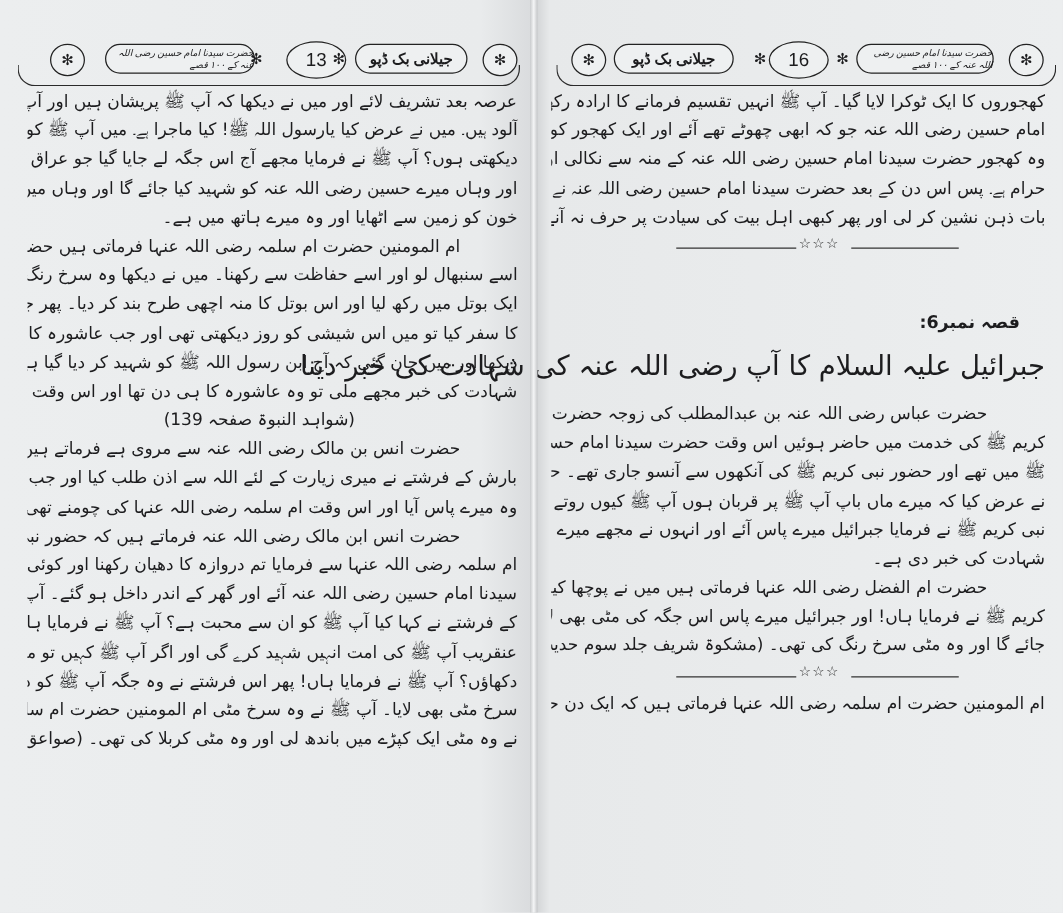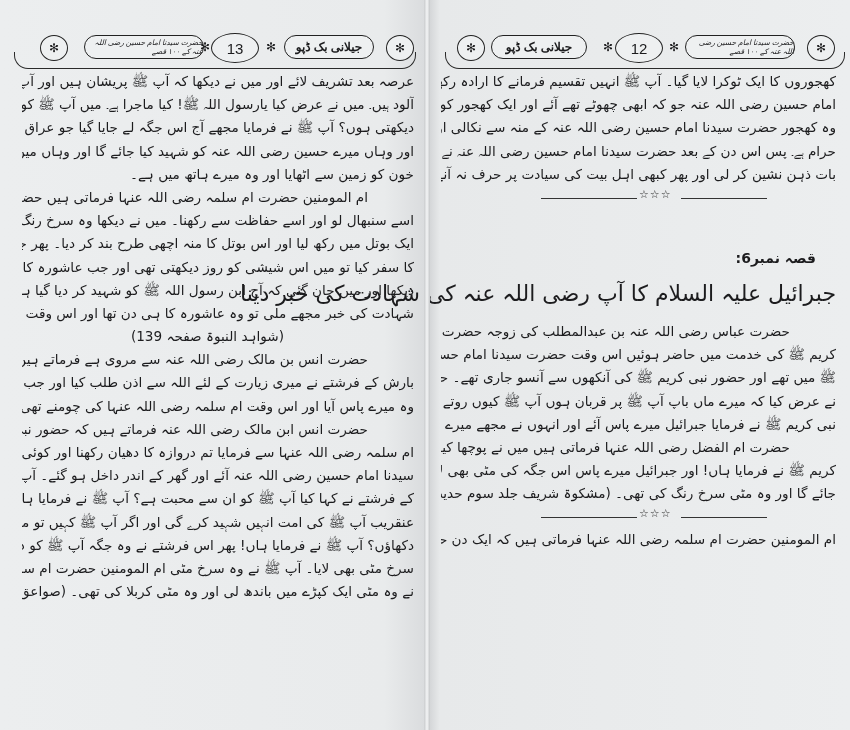--- a/index.html
+++ b/index.html
@@ -58,21 +58,21 @@
 <body>
 
 <div class="spread">
 
   <div class="page page-left">
     <div class="header">
       <div class="hdr-line"></div>
       <div class="rosette" style="left:26px">✻</div>
       <div class="pill small" style="left:70px;width:120px">حضرت سیدنا امام حسین رضی اللہ عنہ کے ۱۰۰ قصے</div>
       <div class="rosette" style="left:178px;border:none;background:transparent">✻</div>
-      <div class="num" style="left:197px">13</div>
+      <div class="num" style="left:215px">13</div>
       <div class="rosette" style="left:244px;border:none;background:transparent">✻</div>
       <div class="pill" style="left:270px;width:90px">جیلانی بک ڈپو</div>
       <div class="rosette" style="left:372px">✻</div>
     </div>
 
     <div class="body">
       <div class="line">عرصہ بعد تشریف لائے اور میں نے دیکھا کہ آپ ﷺ پریشان ہیں اور آپ ﷺ کے بال غبار</div>
       <div class="line">آلود ہیں۔ میں نے عرض کیا یارسول اللہ ﷺ! کیا ماجرا ہے۔ میں آپ ﷺ کو اس حال میں</div>
       <div class="line">دیکھتی ہوں؟ آپ ﷺ نے فرمایا مجھے آج اس جگہ لے جایا گیا جو عراق ہے اور وہ مقام کربلا ہے</div>
       <div class="line">اور وہاں میرے حسین رضی اللہ عنہ کو شہید کیا جائے گا اور وہاں میں نے اپنی اولاد کو دیکھا اور ان کے</div>
@@ -97,21 +97,21 @@
       <div class="line">نے وہ مٹی ایک کپڑے میں باندھ لی اور وہ مٹی کربلا کی تھی۔ (صواعق المحرقہ صفحہ ۶۳۹ تا ۶۴۰)</div>
     </div>
   </div>
 
   <div class="page page-right">
     <div class="header">
       <div class="hdr-line"></div>
       <div class="rosette" style="left:12px">✻</div>
       <div class="pill" style="left:46px;width:96px">جیلانی بک ڈپو</div>
       <div class="rosette" style="left:150px;border:none;background:transparent">✻</div>
-      <div class="num" style="left:170px">12</div>
+      <div class="num" style="left:170px">16</div>
       <div class="rosette" style="left:216px;border:none;background:transparent">✻</div>
       <div class="pill small" style="left:240px;width:110px">حضرت سیدنا امام حسین رضی اللہ عنہ کے ۱۰۰ قصے</div>
       <div class="rosette" style="left:362px">✻</div>
     </div>
 
     <div class="body">
       <div class="line">کھجوروں کا ایک ٹوکرا لایا گیا۔ آپ ﷺ انہیں تقسیم فرمانے کا ارادہ رکھتے تھے کہ حضرت سیدنا</div>
       <div class="line">امام حسین رضی اللہ عنہ جو کہ ابھی چھوٹے تھے آئے اور ایک کھجور کو اٹھا کر منہ میں ڈال لیا۔ آپ ﷺ نے</div>
       <div class="line">وہ کھجور حضرت سیدنا امام حسین رضی اللہ عنہ کے منہ سے نکالی اور فرمایا کہ میرے اہل بیت کے لئے زکوۃ</div>
       <div class="line">حرام ہے۔ پس اس دن کے بعد حضرت سیدنا امام حسین رضی اللہ عنہ نے اپنے نانا حضور نبی کریم ﷺ کی</div>
@@ -123,20 +123,21 @@
         <div class="rule" style="left:240px;width:86px"></div>
       </div>
 
       <div class="story-no">قصہ نمبر6:</div>
       <div class="story-title">جبرائیل علیہ السلام کا آپ رضی اللہ عنہ کی شہادت کی خبر دینا</div>
       <div class="line indent">حضرت عباس رضی اللہ عنہ بن عبدالمطلب کی زوجہ حضرت ام الفضل رضی اللہ عنہا بنت حارث، حضور نبی</div>
       <div class="line">کریم ﷺ کی خدمت میں حاضر ہوئیں اس وقت حضرت سیدنا امام حسین رضی اللہ عنہ، آغوشِ نبوت</div>
       <div class="line">ﷺ میں تھے اور حضور نبی کریم ﷺ کی آنکھوں سے آنسو جاری تھے۔ حضرت ام الفضل رضی اللہ عنہا</div>
       <div class="line">نے عرض کیا کہ میرے ماں باپ آپ ﷺ پر قربان ہوں آپ ﷺ کیوں روتے ہیں؟ حضور</div>
       <div class="line">نبی کریم ﷺ نے فرمایا جبرائیل میرے پاس آئے اور انہوں نے مجھے میرے اس بیٹے کی</div>
+      <div class="line last">شہادت کی خبر دی ہے۔</div>
       <div class="line indent">حضرت ام الفضل رضی اللہ عنہا فرماتی ہیں میں نے پوچھا کیا اس بیٹے کی شہادت کی خبر؟ حضور نبی</div>
       <div class="line">کریم ﷺ نے فرمایا ہاں! اور جبرائیل میرے پاس اس جگہ کی مٹی بھی لایا تھا جہاں اسے شہید کیا</div>
       <div class="line last">جائے گا اور وہ مٹی سرخ رنگ کی تھی۔ (مشکوۃ شریف جلد سوم حدیث ۵۹۱۸)</div>
 
       <div class="divider">
         <div class="rule" style="left:100px;width:96px"></div>
         <div class="stars" style="left:198px">☆☆☆</div>
         <div class="rule" style="left:240px;width:86px"></div>
       </div>
 

